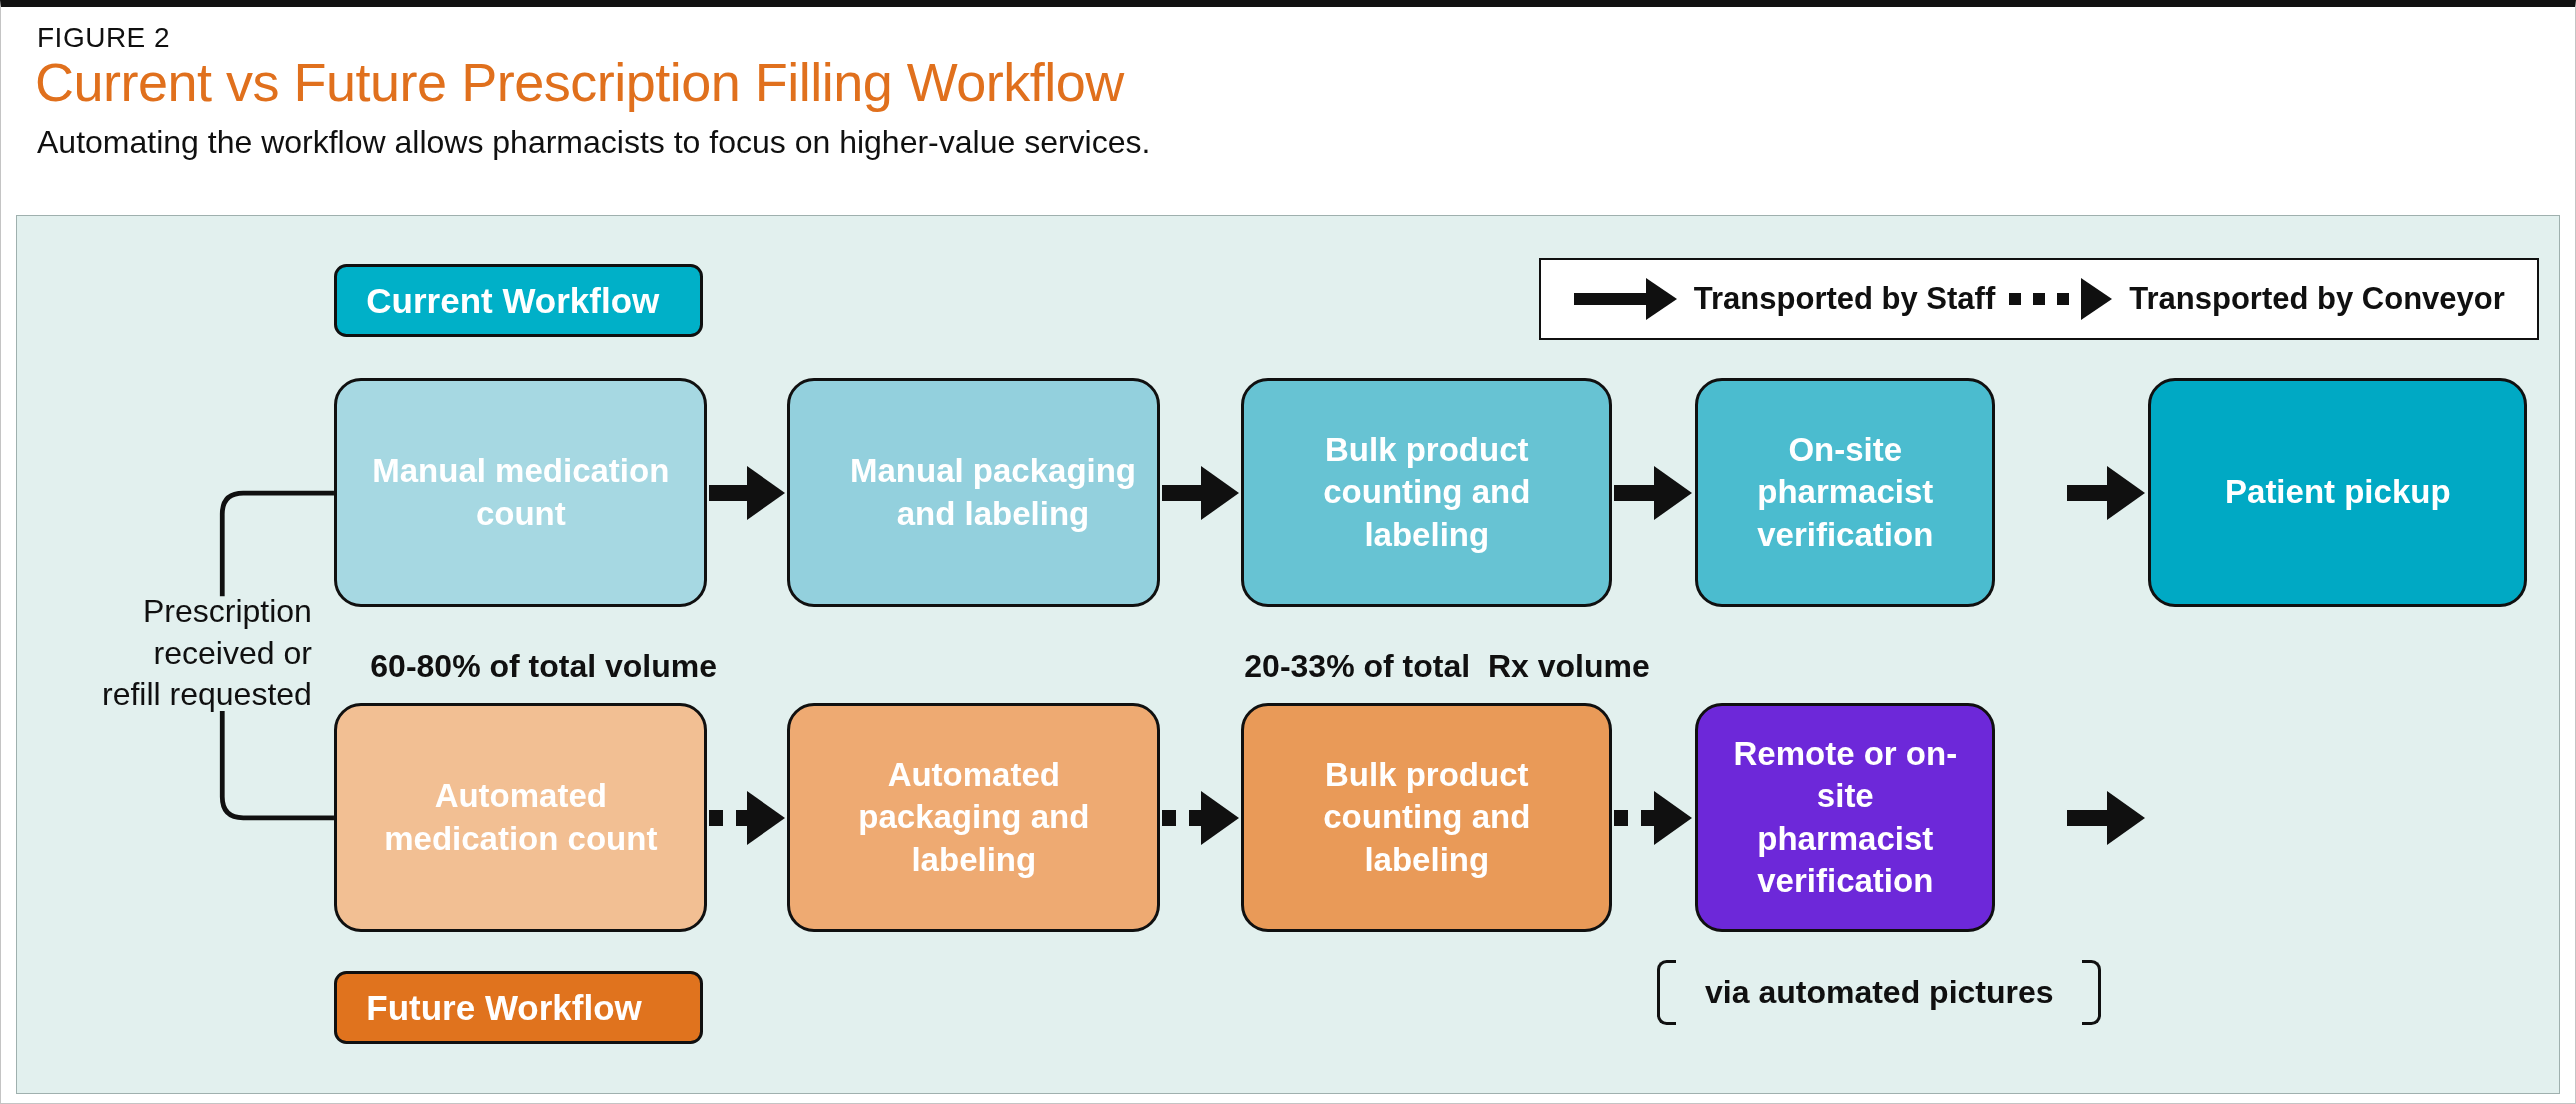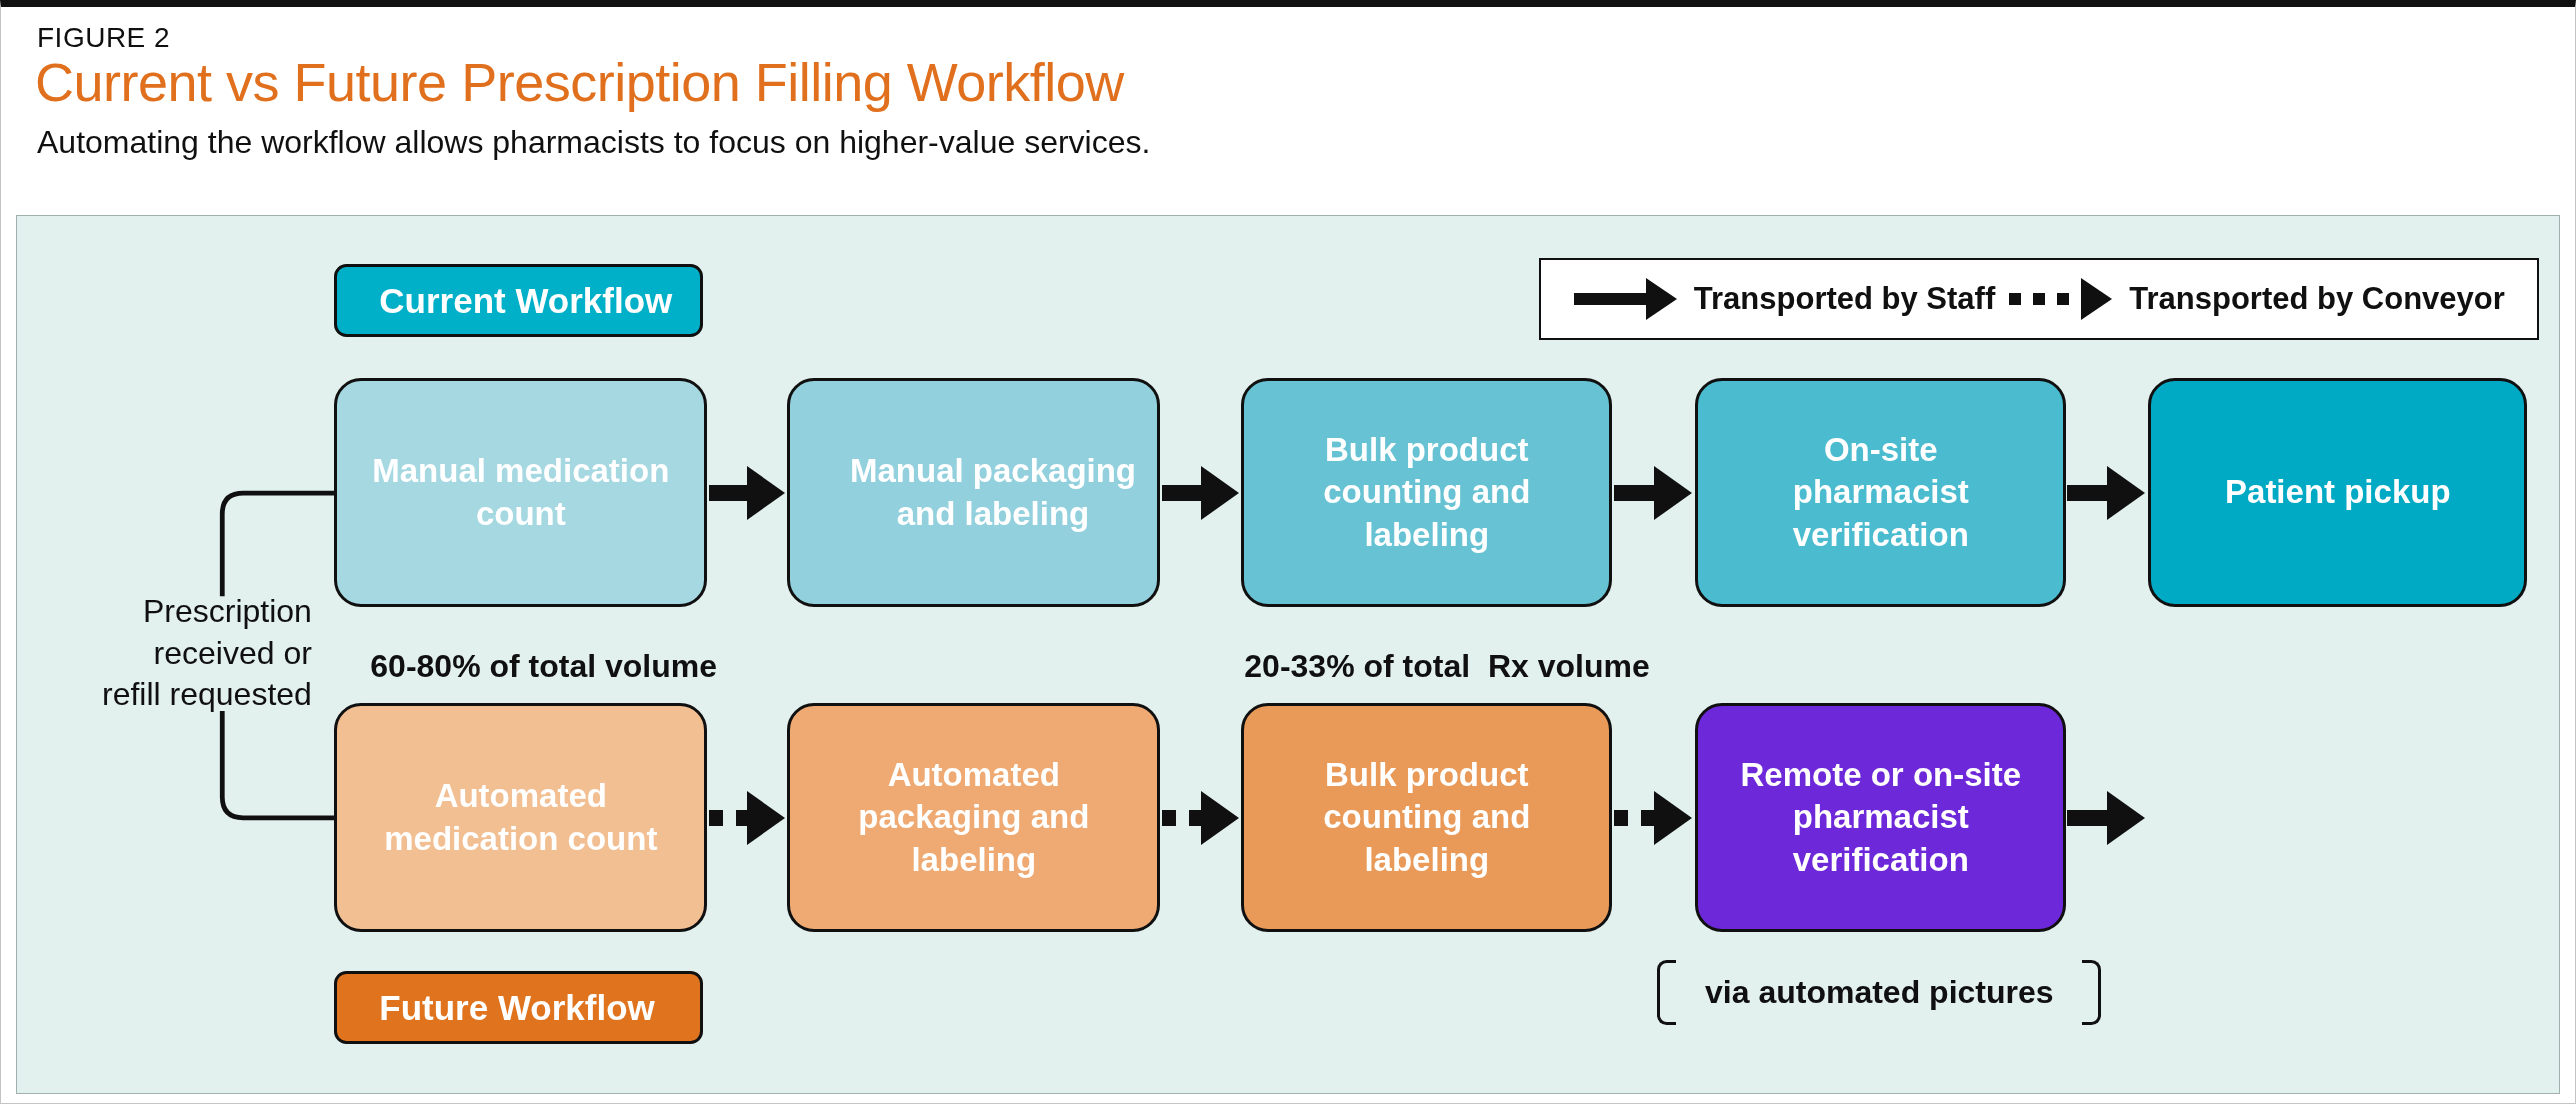--- a/index.html
+++ b/index.html
@@ -22,21 +22,21 @@
   .panel {
     position:absolute; left:15.3px; top:208px; width:2544px; height:879px;
     border:1.9px solid #9fb0ae;
   }
 
   
   .badge {
     position:absolute; width:369px; height:73px;
     border:3.8px solid #101010; border-radius:12.4px;
     color:#fff; font-size:35px; font-weight:700;
-    display:flex; align-items:center; padding-left:42px;
+    display:flex; align-items:center; padding-left:29px;
   }
   .badge.current { left:317px; top:48px; }
   .badge.future  { left:317px; top:755px; }
 
   
   .legend {
     position:absolute; left:1522px; top:42px; width:1000px; height:82px;
     background:#ffffff; border:2.9px solid #101010;
     display:flex; align-items:center; padding:0 32.5px;
   }
@@ -49,21 +49,21 @@
     border:3.8px solid #101010; border-radius:27px;
     display:flex; align-items:center; justify-content:center;
     text-align:center; color:#ffffff; font-weight:700; font-size:33px; line-height:1.28;
     white-space:pre-line; padding:0 9.6px;
   }
   .r1 { top:162px; }
   .r2 { top:487px; }
   .c1 { left:317px;  width:373px; }
   .c2 { left:770px;  width:373px; }
   .c3 { left:1224px; width:371px; }
-  .c4 { left:1678px; width:371px; }
+  .c4 { left:1678px; width:300px; }
   .c5 { left:2131px; width:379px; }
 
   
   .arrow { position:absolute; height:54px; display:flex; align-items:center; }
   .arrow .shaft { flex:1; height:15.3px; background:#101010; }
   .arrow .head { width:0; height:0; border-left:38px solid #101010; border-top:27px solid transparent; border-bottom:27px solid transparent; }
   .arrow.dotted .shaft { background:repeating-linear-gradient(90deg,#101010 0 14.3px,transparent 14.3px 27px); }
   .ar1 { top:250px; }
   .ar2 { top:575px; }
   .a1 { left:692px;  width:76px; }

